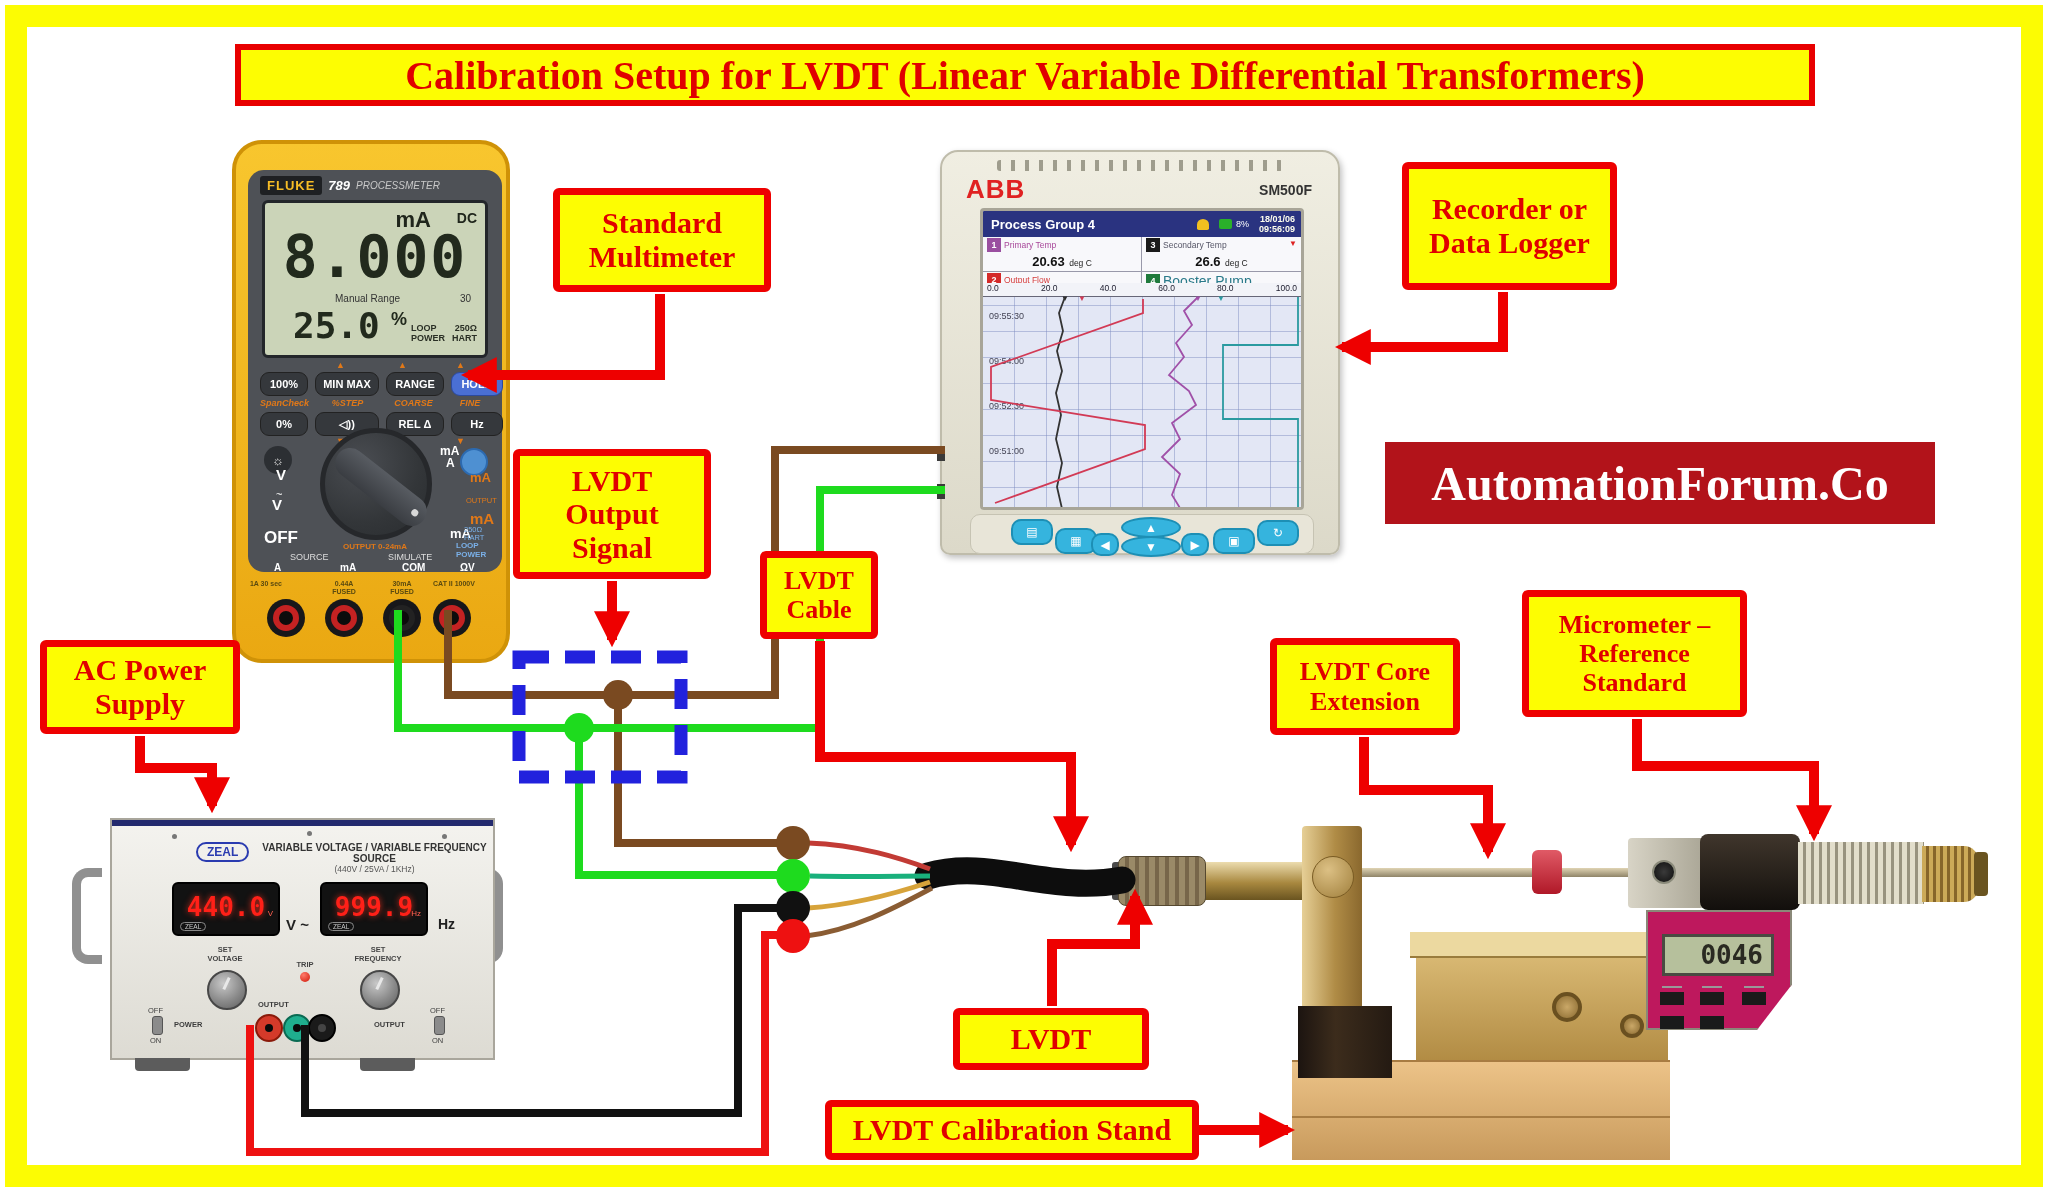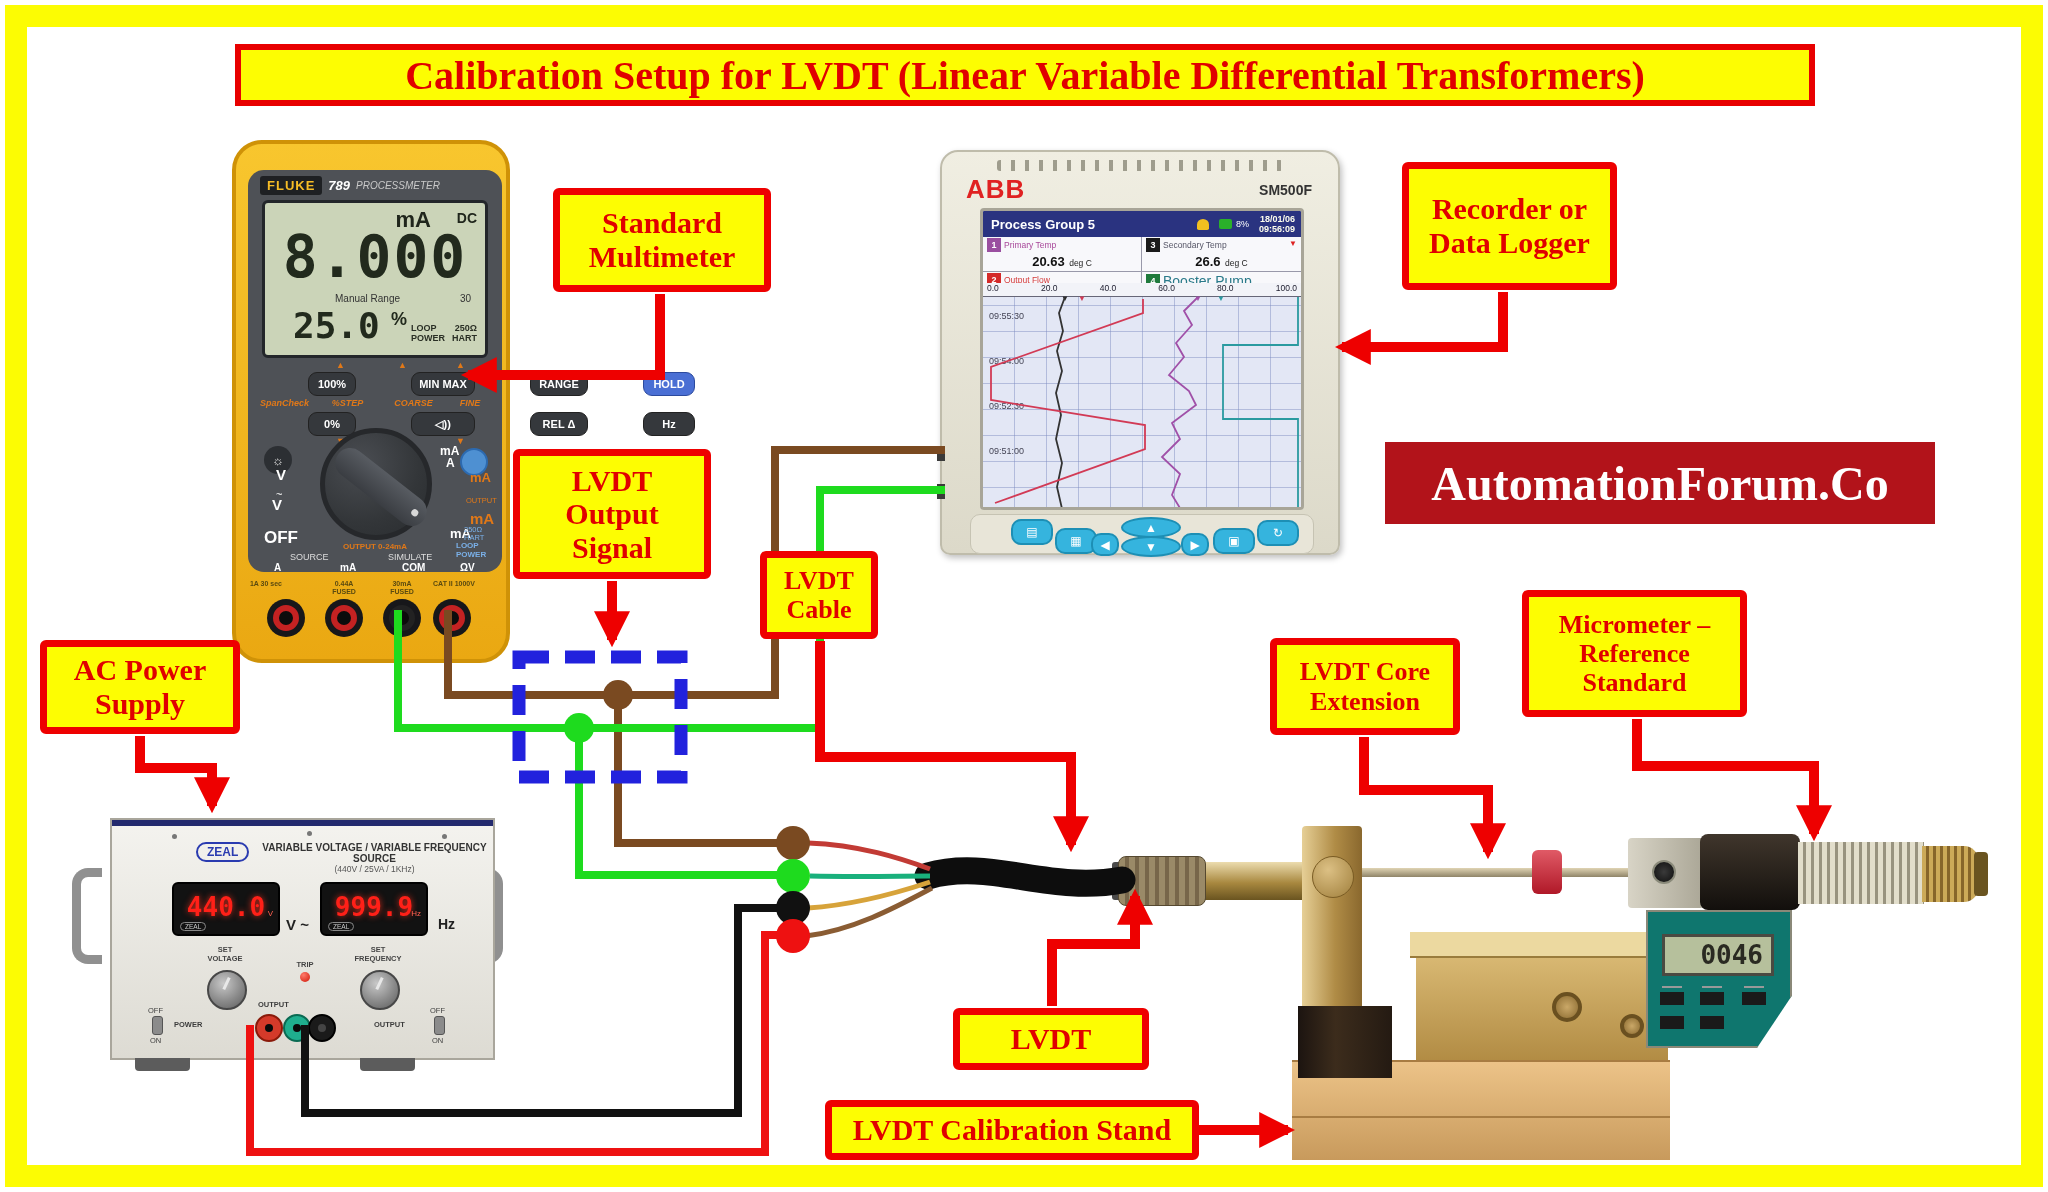--- a/index.html
+++ b/index.html
@@ -12,21 +12,21 @@
        padding:2px 6px;box-sizing:border-box;}
   .title-banner{position:absolute;left:235px;top:44px;width:1580px;height:62px;background:#fdfd02;
        border:6px solid #e80000;display:flex;align-items:center;justify-content:center;
        font-family:"Liberation Serif",serif;font-weight:bold;font-size:40px;color:#e00000;z-index:30;box-sizing:border-box;}
   .dev{position:absolute;box-sizing:border-box;}
   .abs{position:absolute;box-sizing:border-box;}
   
   .mm-body{width:278px;height:523px;background:linear-gradient(#f8c62e,#eaa812);border:4px solid #cf9207;border-radius:30px;}
   .mm-face{position:absolute;left:12px;top:26px;width:254px;height:402px;background:#4e5156;border-radius:16px;}
   .fk{background:#35383c;border:1px solid #222;border-radius:9px;color:#fff;font-size:11px;font-weight:bold;
-      display:flex;align-items:center;justify-content:center;height:22px;margin-left:48px;}
+      display:flex;align-items:center;justify-content:center;height:22px;}
   .jack{position:absolute;width:38px;height:38px;border-radius:50%;background:#17171a;display:flex;align-items:center;justify-content:center;}
   .jring{width:26px;height:26px;border-radius:50%;background:#0c0c0c;box-sizing:border-box;}
   
   .rec-body{width:400px;height:405px;background:linear-gradient(#f0eee2,#dcd9c9);border:2px solid #bfbcab;border-radius:18px 18px 10px 10px;box-shadow:2px 3px 6px rgba(0,0,0,.25);}
   .rk{position:absolute;background:#35b4de;border:2px solid #1d8fb5;border-radius:10px;color:#fff;
       display:flex;align-items:center;justify-content:center;font-size:12px;}
   .ch-num{width:14px;height:14px;color:#fff;font-size:9px;font-weight:bold;display:flex;align-items:center;justify-content:center;margin-right:3px;}
   
   .ps-body{width:385px;height:242px;background:linear-gradient(#f4f3ef,#dddbd3);border:2px solid #a9a69c;}
   .knob{position:absolute;width:36px;height:36px;border-radius:50%;background:radial-gradient(circle at 40% 32%,#c8c8c8,#8a8a8a 55%,#5c5c5c);border:2px solid #474747;}
@@ -142,21 +142,21 @@
         <div class="jring" style="border:6px solid #c42222;"></div>
       </div>
   </div>
 
   <div class="dev rec-body" style="left:940px;top:150px;">
     <div class="abs" style="left:55px;right:55px;top:8px;height:11px;background:repeating-linear-gradient(90deg,#8a8878 0 4px,transparent 4px 14px);border-radius:3px;opacity:.8;"></div>
     <div class="abs" style="left:24px;top:22px;font-size:26px;font-weight:900;color:#e02222;letter-spacing:1px;">ABB</div>
     <div class="abs" style="right:26px;top:30px;font-size:14px;color:#333;font-weight:bold;">SM500F</div>
     <div class="abs" style="left:38px;top:56px;width:324px;height:302px;border:3px solid #a8a598;border-radius:4px;background:#fff;overflow:hidden;">
       <div class="abs" style="left:0;top:0;right:0;height:26px;background:#2a3380;display:flex;align-items:center;">
-        <span style="color:#fff;font-weight:bold;font-size:13px;padding-left:8px;flex:1;">Process Group 5</span>
+        <span style="color:#fff;font-weight:bold;font-size:13px;padding-left:8px;flex:1;">Process Group 4</span>
         <span style="width:12px;height:11px;background:#f2c020;border-radius:50% 50% 15% 15%;margin-right:10px;"></span>
         <span style="width:13px;height:10px;background:#2ab02a;border-radius:2px;margin-right:4px;"></span>
         <span style="color:#fff;font-size:9px;margin-right:10px;">8%</span>
         <span style="color:#ffe;font-size:9px;font-weight:bold;text-align:right;line-height:1.15;padding-right:6px;">
           <span style="display:block;">18/01/06</span>
           <span style="display:block;">09:56:09</span>
         </span>
       </div>
       <div class="abs" style="left:0;top:26px;right:0;height:46px;background:#f8f8fb;display:grid;grid-template-columns:1fr 1fr;grid-template-rows:1fr 1fr;">
         <div style="border-right:1px solid #99a;border-bottom:1px solid #99a;padding:1px 4px;">
@@ -307,21 +307,21 @@
   <div class="abs" style="left:1974px;top:852px;width:14px;height:44px;background:#6a5420;border-radius:4px;"></div>
   <div class="abs gold" style="left:1416px;top:936px;width:252px;height:124px;background:linear-gradient(#e0c17c,#b28c44);">
     <div class="abs" style="left:-6px;top:-4px;width:262px;height:26px;background:#ecd9a0;border-bottom:2px solid #9a7c3c;"></div>
     <div class="abs" style="left:136px;top:56px;width:30px;height:30px;border-radius:50%;background:radial-gradient(#caa868,#8a6a30);border:4px solid #6a5020;box-sizing:border-box;"></div>
     <div class="abs" style="left:204px;top:78px;width:24px;height:24px;border-radius:50%;background:radial-gradient(#caa868,#8a6a30);border:4px solid #6a5020;box-sizing:border-box;"></div>
   </div>
   <div class="abs" style="left:1292px;top:1060px;width:378px;height:100px;background:linear-gradient(#ecc388,#c89a5c);border-top:2px solid #a87c42;">
     <div class="abs" style="left:0;top:54px;right:0;height:2px;background:#a87c42;"></div>
   </div>
   <div class="abs" style="left:1298px;top:1006px;width:94px;height:72px;background:linear-gradient(90deg,#1c1410,#3c2c1c 40%,#241a12);"></div>
-  <div class="abs" style="left:1646px;top:910px;width:146px;height:138px;background:#0f766e;border:2px solid #8a8878;clip-path:polygon(0 0,100% 0,100% 62%,76% 100%,0 100%);">
+  <div class="abs" style="left:1646px;top:910px;width:146px;height:120px;background:#be185d;border:2px solid #8a8878;clip-path:polygon(0 0,100% 0,100% 62%,76% 100%,0 100%);">
     <div class="abs" style="left:14px;top:22px;width:112px;height:42px;background:#b6c09c;border:3px solid #4a4a42;display:flex;align-items:center;justify-content:flex-end;padding-right:8px;font-family:'DejaVu Sans Mono',monospace;font-size:26px;font-weight:bold;color:#2a2a22;box-sizing:border-box;">0046</div>
     <div class="abs" style="left:14px;top:74px;width:20px;height:2px;background:#999;"></div>
     <div class="abs" style="left:54px;top:74px;width:20px;height:2px;background:#999;"></div>
     <div class="abs" style="left:96px;top:74px;width:20px;height:2px;background:#999;"></div>
     <div class="abs" style="left:12px;top:80px;width:24px;height:13px;background:#1a1a1a;"></div>
     <div class="abs" style="left:52px;top:80px;width:24px;height:13px;background:#1a1a1a;"></div>
     <div class="abs" style="left:94px;top:80px;width:24px;height:13px;background:#1a1a1a;"></div>
     <div class="abs" style="left:12px;top:104px;width:24px;height:13px;background:#1a1a1a;"></div>
     <div class="abs" style="left:52px;top:104px;width:24px;height:13px;background:#1a1a1a;"></div>
   </div>

